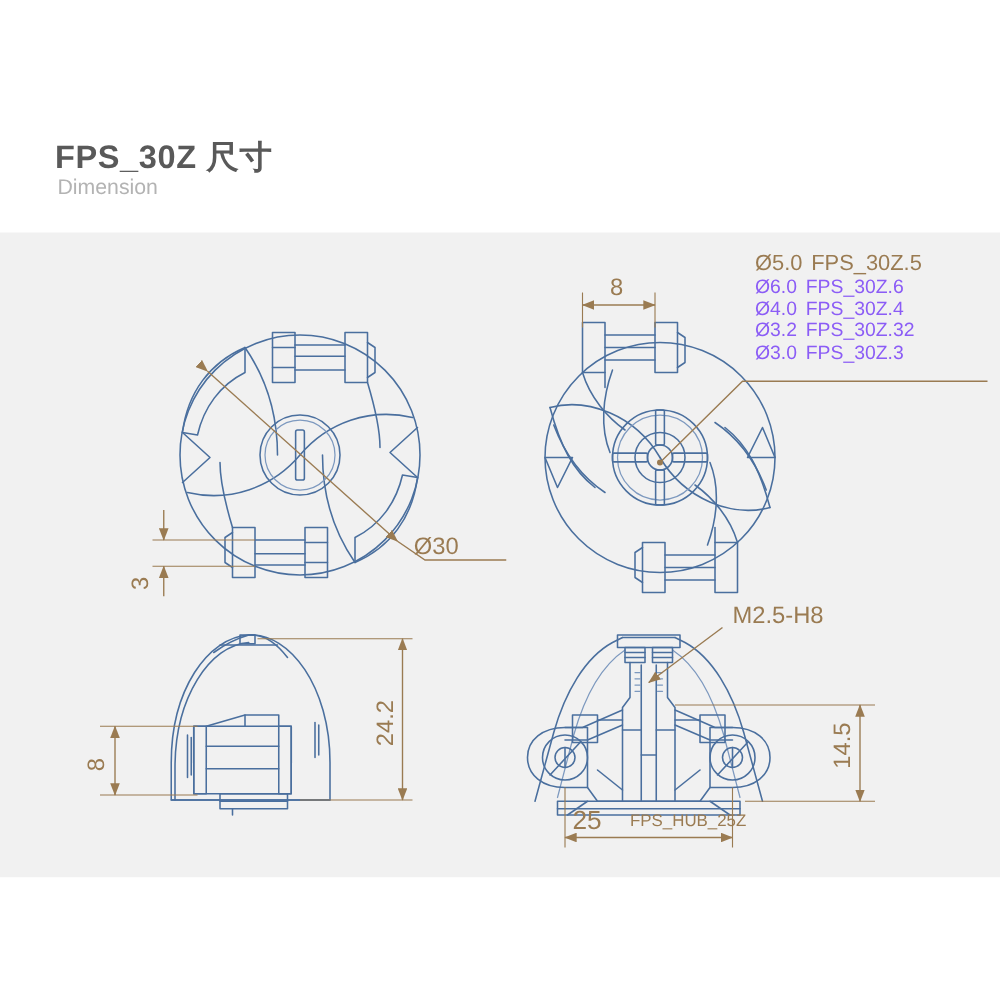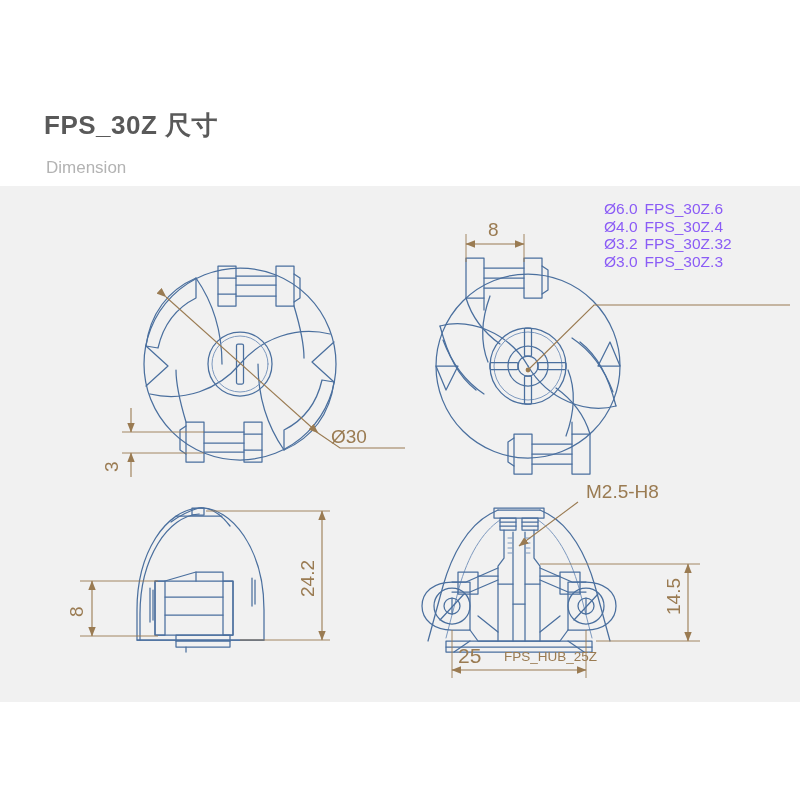--- a/index.html
+++ b/index.html
@@ -15,21 +15,21 @@
   #header{
     position:absolute;left:0;top:0;width:800px;height:186px;
     background:#ffffff;
   }
   #title{
     position:absolute;left:44px;top:108px;
     font-size:26px;font-weight:bold;color:#595959;
     letter-spacing:0.5px;white-space:nowrap;
   }
   #subtitle{
-    position:absolute;left:46px;top:158px;
+    position:absolute;left:46px;top:140px;
     font-size:17px;color:#b3b3b3;white-space:nowrap;
   }
 
   
   #panel{
     position:absolute;left:0;top:186px;width:800px;height:516px;
     background:#f1f1f1;
   }
   #footer{
     position:absolute;left:0;top:702px;width:800px;height:98px;background:#ffffff;
@@ -304,20 +304,23 @@
           <line class="dimthin" x1="452" y1="444" x2="452" y2="492"></line>
           <line class="dimthin" x1="586" y1="444" x2="586" y2="492"></line>
           <line class="dim" x1="452" y1="484" x2="586" y2="484" marker-start="url(#arrB)" marker-end="url(#arrA)"></line>
           <text class="dtxt" x="458" y="477" font-size="21">25</text>
           <text class="dtxt" x="504" y="475" font-size="13.5">FPS_HUB_25Z</text>
         </g>
       </g>
     </svg>
 
     <div class="optlist" style="left:604px;top:14px;">
+      <div class="optrow first">
+        <span class="optdia">Ø5.0</span><span class="optcode">FPS_30Z.5</span>
+      </div>
       <div class="optrow">
         <span class="optdia">Ø6.0</span><span class="optcode">FPS_30Z.6</span>
       </div>
       <div class="optrow">
         <span class="optdia">Ø4.0</span><span class="optcode">FPS_30Z.4</span>
       </div>
       <div class="optrow">
         <span class="optdia">Ø3.2</span><span class="optcode">FPS_30Z.32</span>
       </div>
       <div class="optrow">

